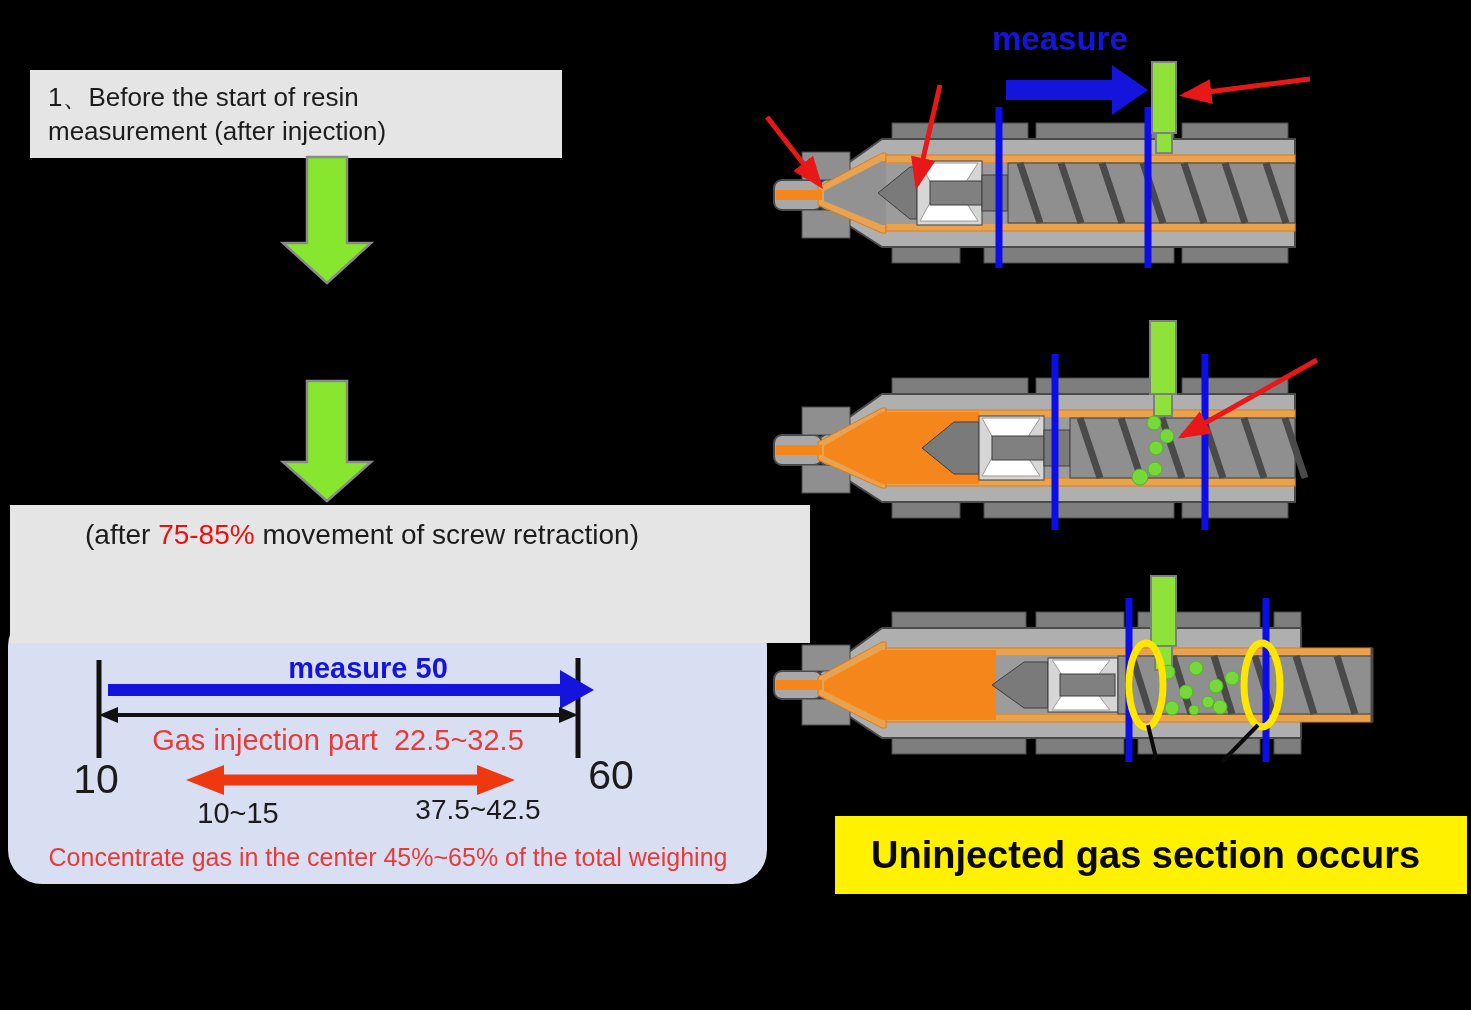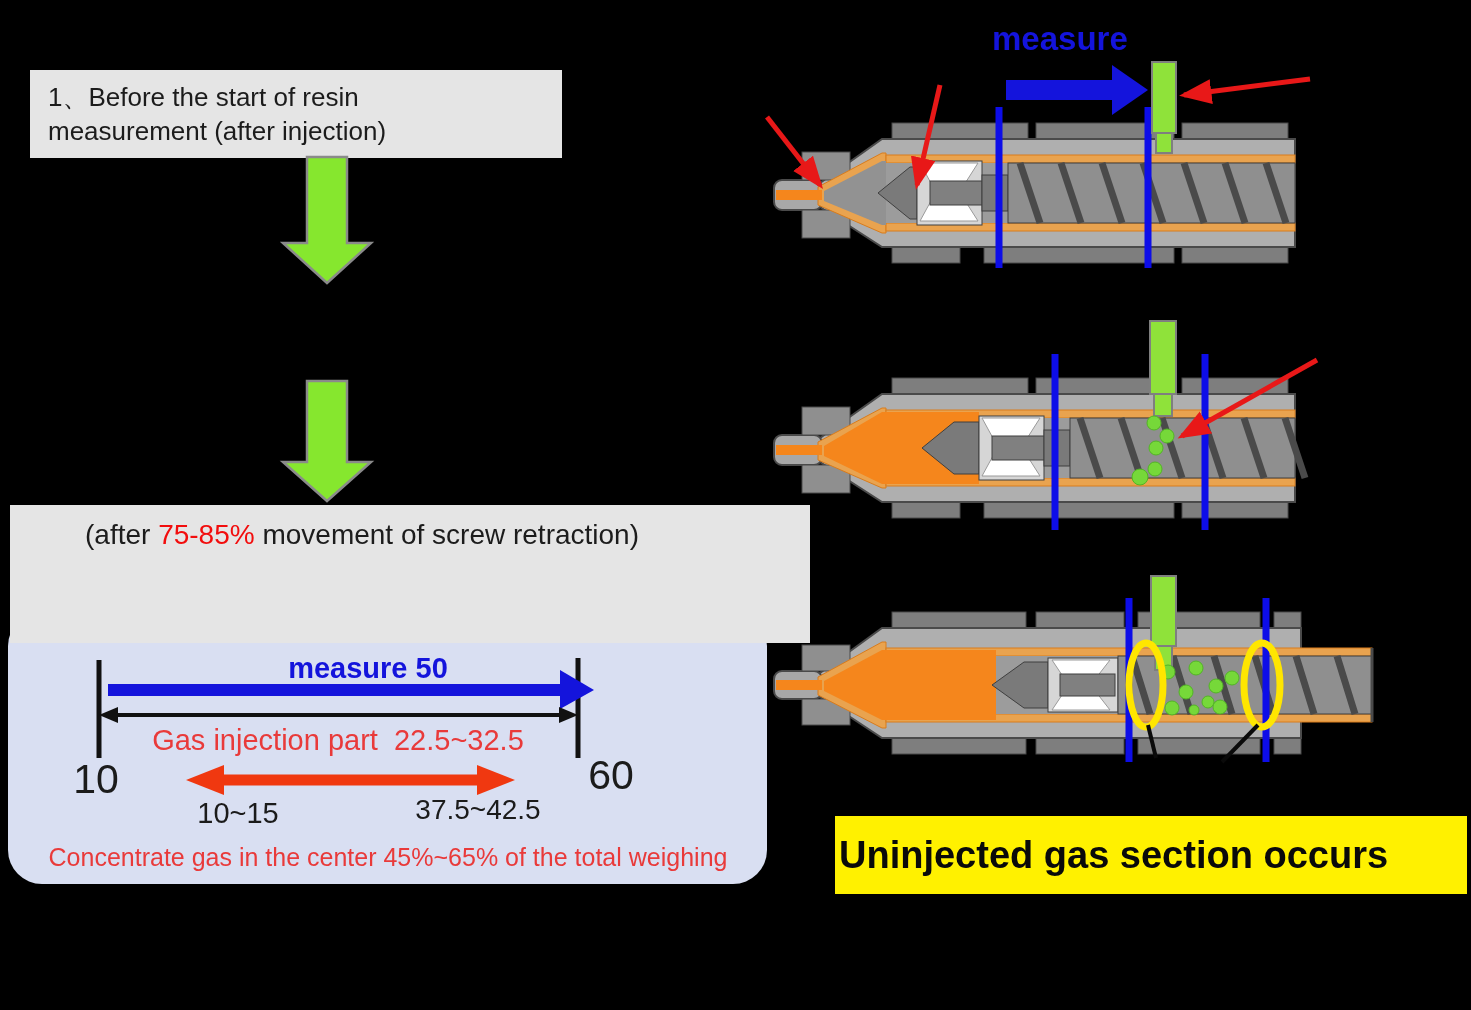--- a/index.html
+++ b/index.html
@@ -22,21 +22,21 @@
   .m50{left:230px;top:40px;width:260px;font-size:29px;font-weight:bold;color:#1414DC;}
   .gaslab{left:95px;top:112px;width:470px;font-size:29px;color:#E93A3A;white-space:pre-wrap;}
   .v10{left:48px;top:144px;width:80px;font-size:41px;}
   .v60{left:558px;top:140px;width:90px;font-size:41px;}
   .r1{left:160px;top:185px;width:140px;font-size:29px;}
   .r2{left:375px;top:182px;width:190px;font-size:28px;}
   .note{left:4px;top:231px;width:752px;font-size:25px;color:#E93A3A;}
   
   .measure-top{position:absolute;left:992px;top:20px;width:170px;font-size:33px;font-weight:bold;color:#1414DC;}
   .ybox{position:absolute;left:835px;top:816px;width:632px;height:78px;background:#FFF100;color:#0a0a0a;
-        font-size:38px;font-weight:bold;line-height:78px;padding-left:4px;box-sizing:border-box;}
+        font-size:38px;font-weight:bold;line-height:78px;padding-left:36px;box-sizing:border-box;}
   svg{position:absolute;}
 </style>
 </head>
 <body>
 
 <div class="canvas">
 
   <div class="gbox box1">
     <div class="gline">1、Before the start of resin</div>
     <div class="gline">measurement (after injection)</div>

